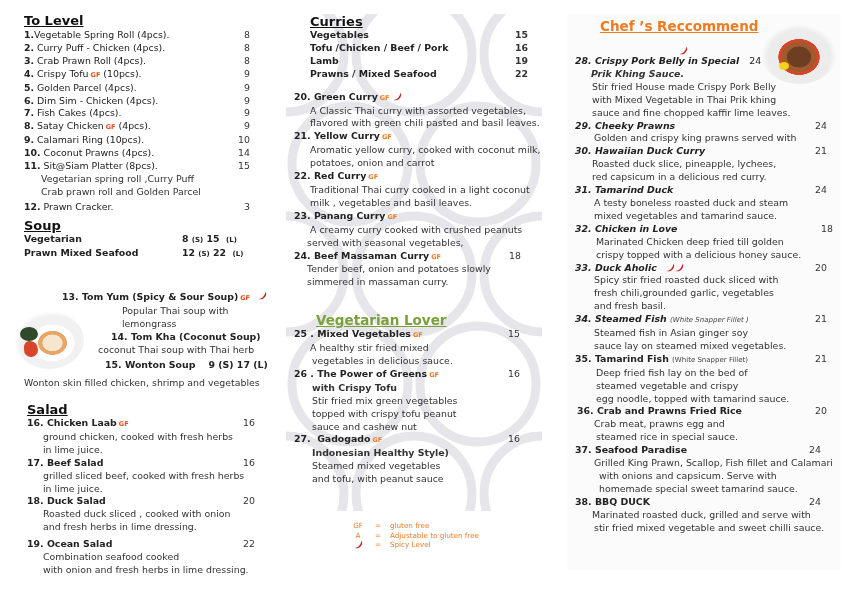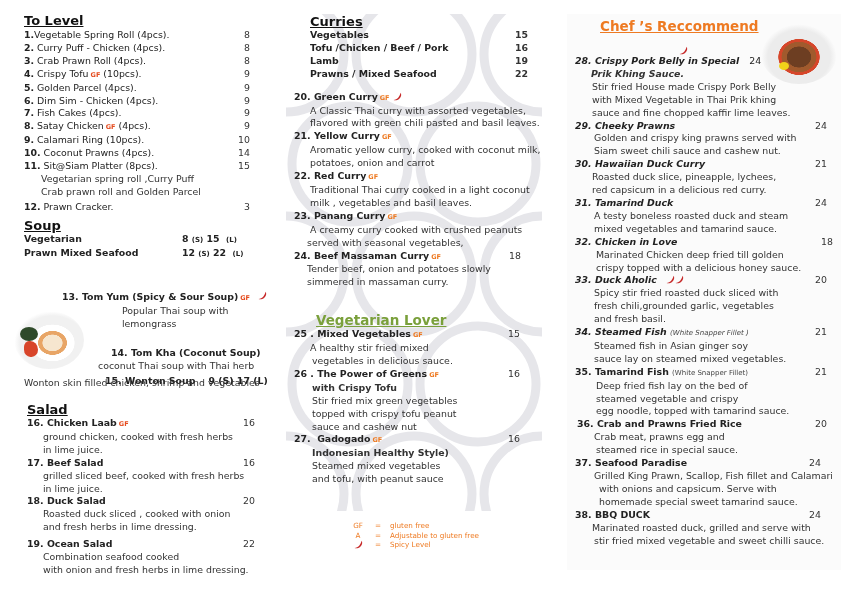--- a/index.html
+++ b/index.html
@@ -138,21 +138,21 @@
   <div class="abs" style="left:62px; top:291px; width:220px;">
     <div class="row">
         <span class="bold"><span>13.</span> <span>Tom Yum  (Spicy &amp; Sour Soup)</span></span>
         <span class="gf">GF</span>
         <svg class="chili" style="margin-left:8px;">
           <use href="#chili"></use>
         </svg>
       </div>
     <div class="desc" style="padding-left:60px;">Popular Thai soup with</div>
     <div class="desc" style="padding-left:60px;">lemongrass</div>
-    <div class="row bold" style="padding-left:49px;margin-top:16px;"><span>14.</span>&nbsp;<span>Tom Kha   (Coconut Soup)</span></div>
+    <div class="row bold" style="padding-left:49px;"><span>14.</span>&nbsp;<span>Tom Kha   (Coconut Soup)</span></div>
     <div class="desc" style="padding-left:36px;">coconut Thai soup with Thai herb</div>
     <div class="row bold" style="padding-left:43px; margin-top:2px;"><span>15.</span>&nbsp;<span>Wonton Soup</span>&nbsp;&nbsp;&nbsp;&nbsp;<span>9  (S)  17  (L)</span></div>
   </div>
   <div class="abs desc" style="left:24px; top:377px;">Wonton skin filled chicken, shrimp and vegetables</div>
 
   <div class="abs" style="left:27px; top:402px; width:228px;">
     <h2 class="section">Salad</h2>
     <div class="row bold">
         <span class="name"><span>16.</span> <span>Chicken Laab</span><span class="gf">GF</span></span>
         <span class="price" style="font-weight:normal">16</span>
@@ -314,21 +314,20 @@
         <div class="desc bold italic" style="padding-left:16px;">Prik Khing Sauce.</div>
         <div class="desc" style="padding-left:17px;">Stir fried House made  Crispy Pork Belly</div>
         <div class="desc" style="padding-left:17px;">with Mixed Vegetable in Thai  Prik khing</div>
         <div class="desc" style="padding-left:17px;">sauce and  fine chopped kaffir  lime leaves.</div>
 
         <div class="row bold italic">
             <span class="name"><span>29.</span> <span>Cheeky Prawns</span></span>
             <span class="price" style="font-weight:normal; font-style:normal;">24</span>
           </div>
         <div class="desc" style="padding-left:19px;">Golden and crispy king prawns served with</div>
-        <div class="desc" style="padding-left:19px;">Siam sweet chili sauce and cashew nut.</div>
 
         <div class="row bold italic">
             <span class="name"><span>30.</span> <span>Hawaiian Duck Curry</span></span>
             <span class="price" style="font-weight:normal; font-style:normal;">21</span>
           </div>
         <div class="desc" style="padding-left:17px;">Roasted duck slice, pineapple, lychees,</div>
         <div class="desc" style="padding-left:17px;">red capsicum   in a delicious red curry.</div>
 
         <div class="row bold italic">
             <span class="name"><span>31.</span> <span>Tamarind Duck</span></span>

